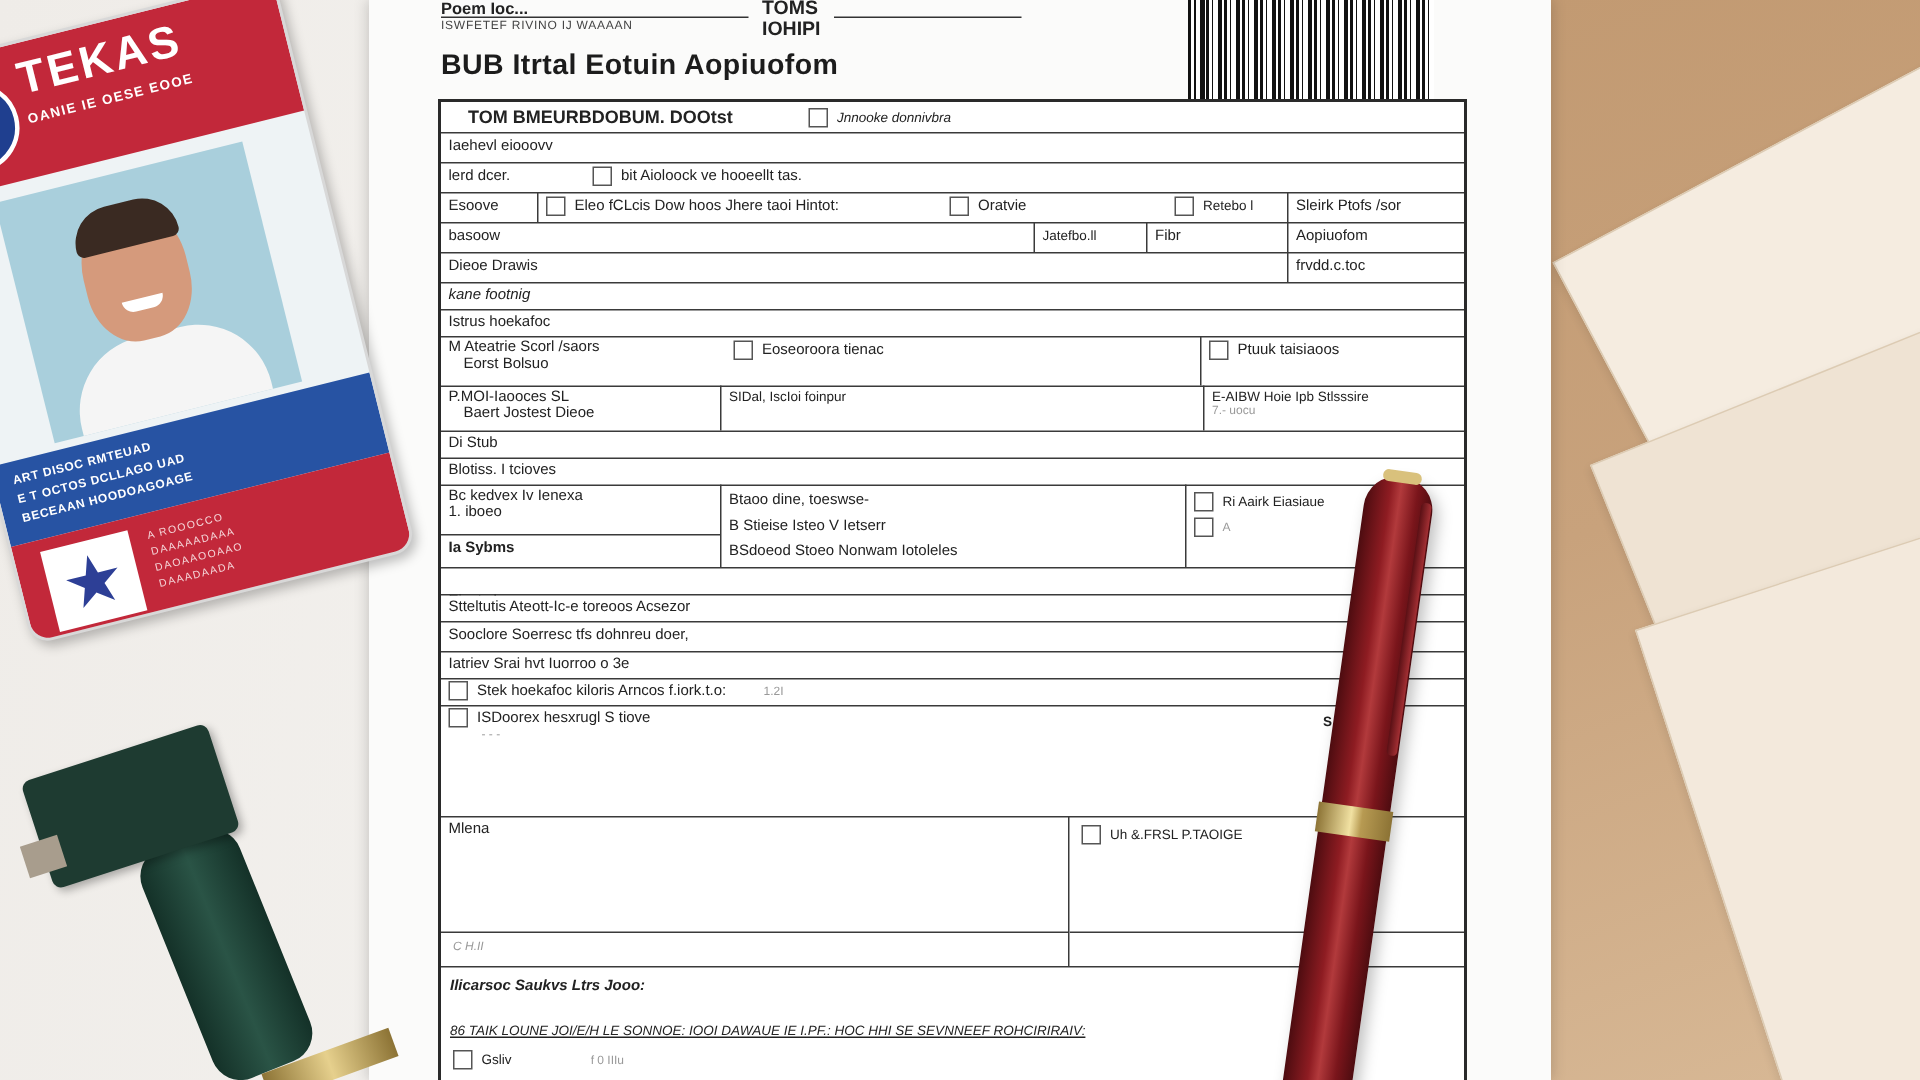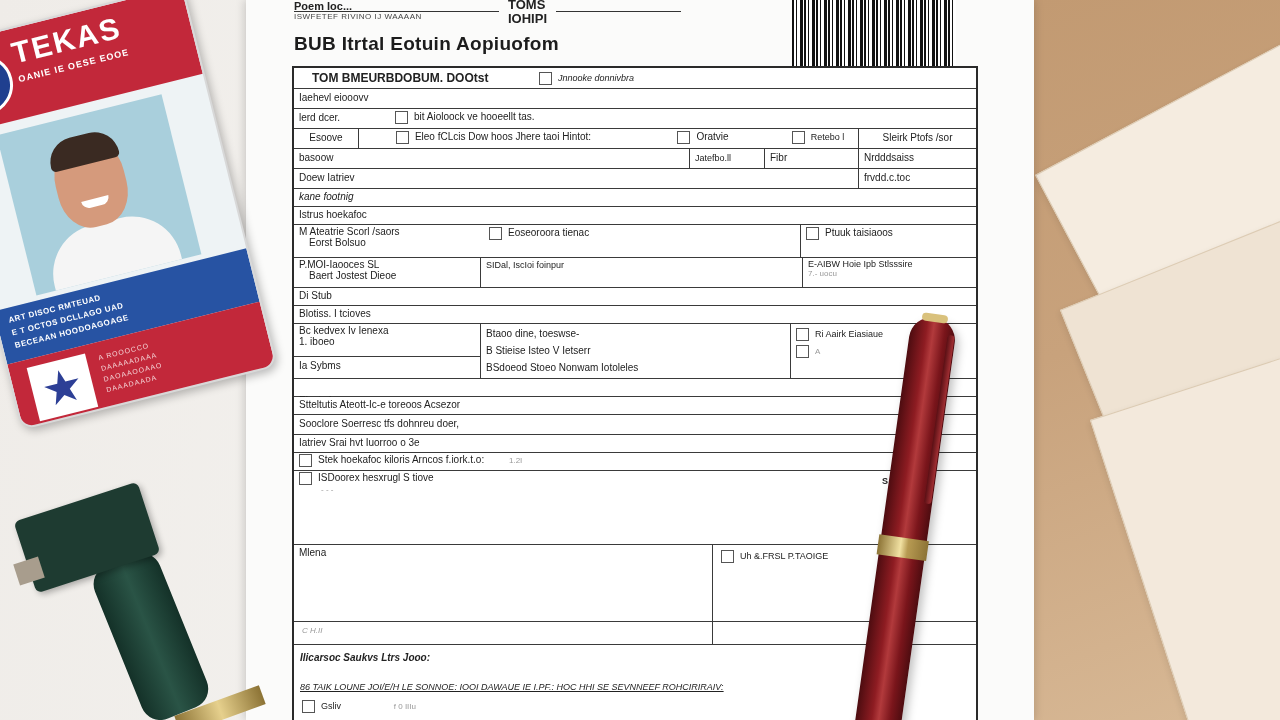--- a/index.html
+++ b/index.html
@@ -122,45 +122,45 @@
       <div class="cell first" style="left:0;right:0;padding-top:4px;">Iaehevl eiooovv</div>
     </div>
 
     <div class="row" style="top:40px;height:20px;">
       <div class="cell first" style="left:0;width:96px;padding-top:4px;">lerd dcer.</div>
       <div class="cell" style="left:96px;right:0;border-left:none;padding-top:3px;">
         <span class="cb"></span><span>bit Aioloock ve hooeellt tas.</span>
       </div>
     </div>
 
-    <div class="row" style="top:60px;height:20px;text-align:center;">
+    <div class="row" style="top:60px;height:20px;">
       <div class="cell first" style="left:0;width:64px;padding-top:4px;">Esoove</div>
       <div class="cell" style="left:64px;width:270px;padding-top:3px;">
         <span class="cb"></span><span>Eleo fCLcis Dow hoos Jhere taoi Hintot:</span>
       </div>
       <div class="cell" style="left:334px;width:150px;border-left:none;padding-top:3px;">
         <span class="cb"></span><span>Oratvie</span>
       </div>
       <div class="cell" style="left:484px;width:80px;border-left:none;padding-top:3px;">
         <span class="cb"></span><span class="small">Retebo l</span>
       </div>
       <div class="cell" style="left:564px;right:0;padding-top:4px;">Sleirk Ptofs /sor</div>
     </div>
 
     <div class="row" style="top:80px;height:20px;">
       <div class="cell first" style="left:0;width:395px;padding-top:4px;border-right:none;">basoow</div>
       <div class="cell" style="left:395px;width:75px;padding-top:4px;">
         <span class="small">Jatefbo.ll</span>
       </div>
       <div class="cell" style="left:470px;width:94px;padding-top:4px;">Fibr</div>
-      <div class="cell" style="left:564px;right:0;padding-top:4px;">Nrdddsaiss</div>
+      <div class="cell" style="left:564px;right:0;padding-top:4px;">Aopiuofom</div>
     </div>
 
     <div class="row" style="top:100px;height:20px;">
-      <div class="cell first" style="left:0;width:564px;padding-top:4px;">Doew Iatriev</div>
+      <div class="cell first" style="left:0;width:564px;padding-top:4px;">Dieoe Drawis</div>
       <div class="cell" style="left:564px;right:0;padding-top:4px;">frvdd.c.toc</div>
     </div>
 
     <div class="row" style="top:120px;height:18px;font-style:italic;">
       <div class="cell first" style="left:0;right:0;padding-top:3px;">kane footnig</div>
     </div>
 
     <div class="row" style="top:138px;height:18px;">
       <div class="cell first" style="left:0;right:0;padding-top:3px;">Istrus hoekafoc</div>
     </div>
@@ -198,21 +198,21 @@
     <div class="row" style="top:237px;height:18px;">
       <div class="cell first" style="left:0;right:0;padding-top:3px;">Blotiss. I tcioves</div>
     </div>
 
     <div class="row" style="top:255px;height:55px;">
       <div class="cell first" style="left:0;width:186px;padding:0;">
         <div style="height:34px;border-bottom:1.5px solid #3a3a3a;padding:2px 5px;box-sizing:border-box;">
           <div>Bc kedvex Iv Ienexa</div>
           <div>1. iboeo</div>
         </div>
-        <div style="padding:3px 5px;">Ia Sybms</div>
+        <div style="padding:3px 5px;font-weight:bold;">Ia Sybms</div>
       </div>
       <div class="cell" style="left:186px;width:310px;line-height:17px;">
         <div>Btaoo dine, toeswse-</div>
         <div>B Stieise Isteo  V Ietserr</div>
         <div>BSdoeod Stoeo Nonwam Iotoleles</div>
       </div>
       <div class="cell" style="left:496px;right:0;padding-top:5px;">
         <span class="cb"></span><span class="small">Ri Aairk Eiasiaue</span>
         <div style="margin-top:4px;"><span class="cb"></span><span class="faint">A</span></div>
       </div>

